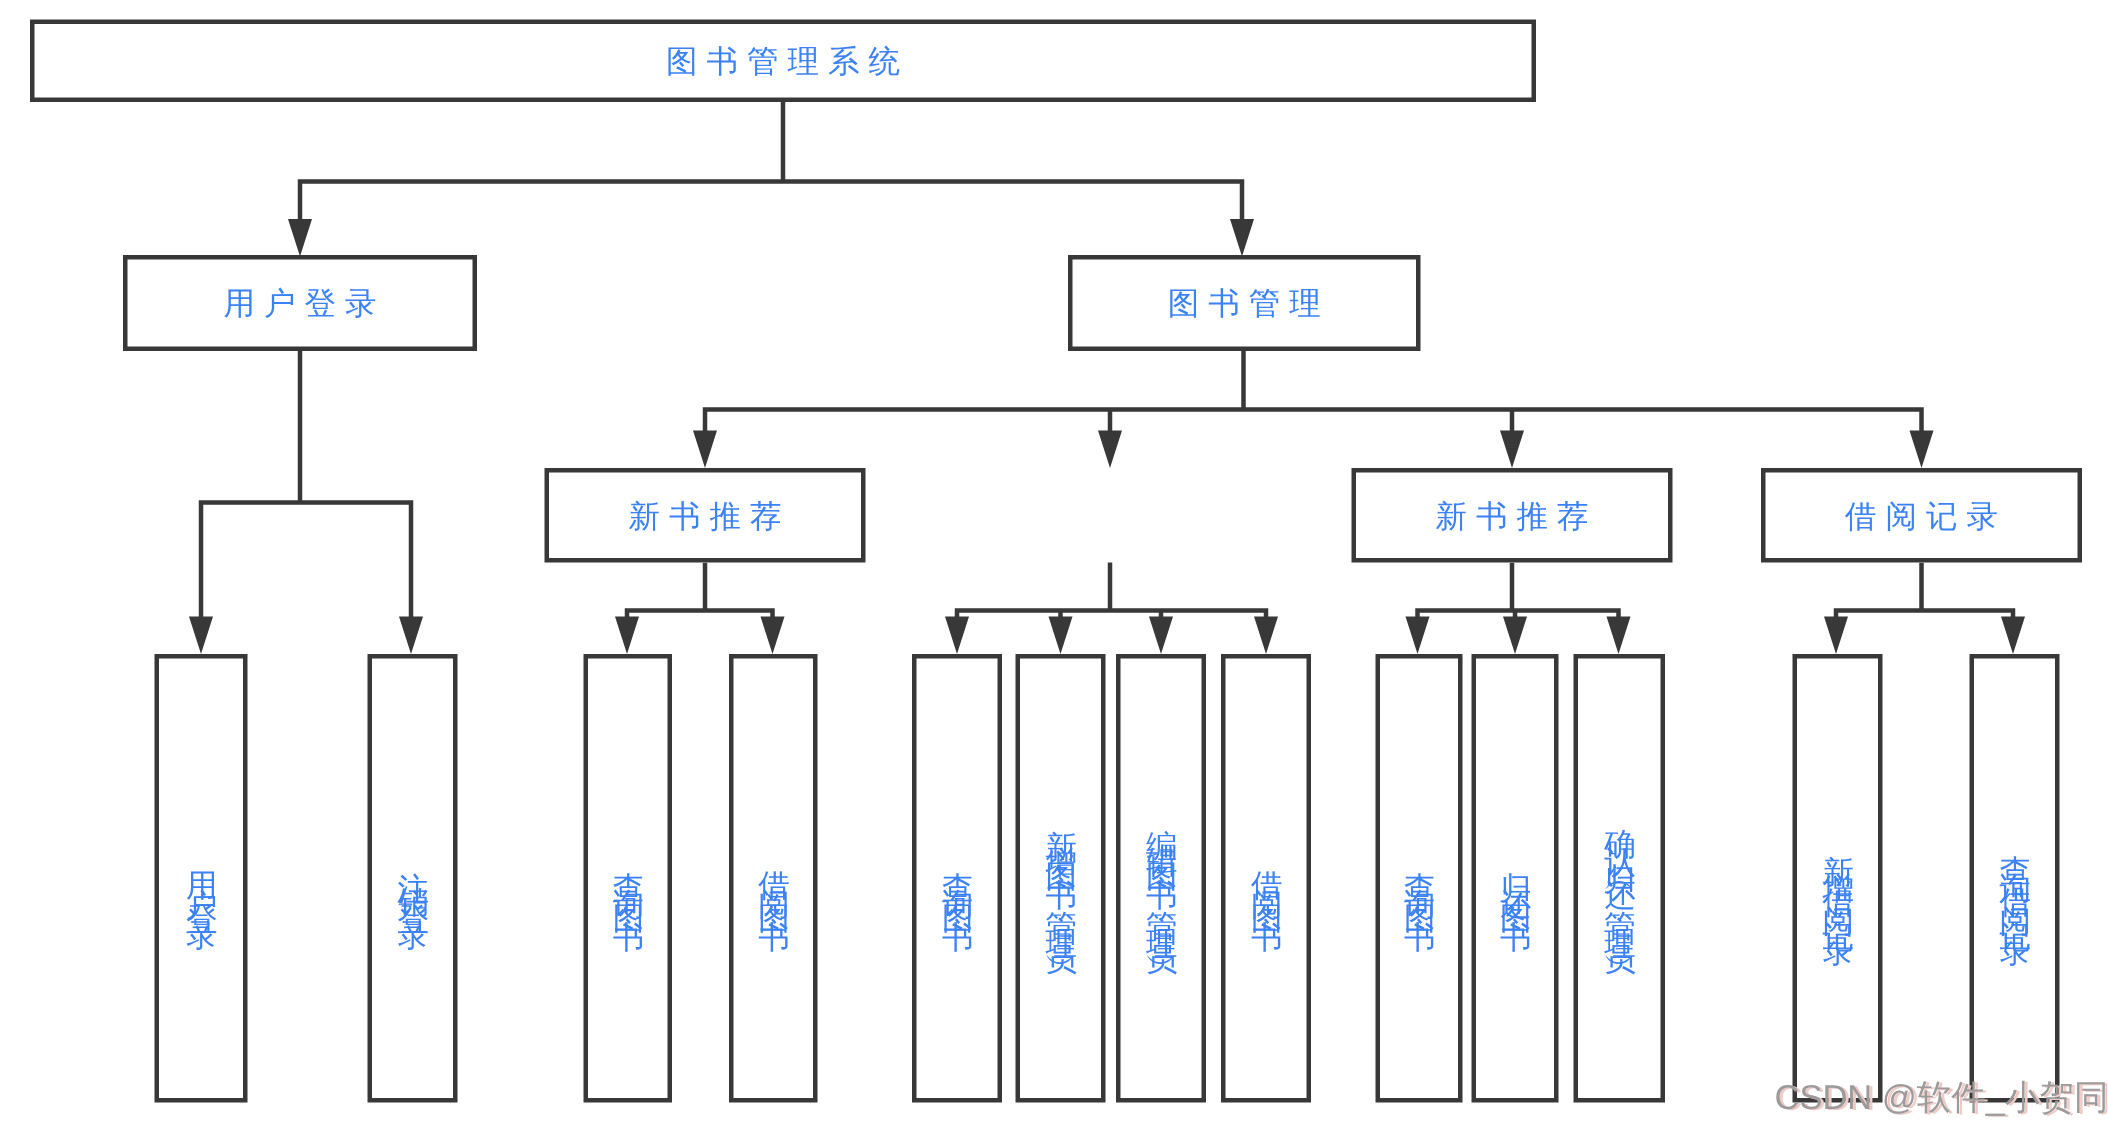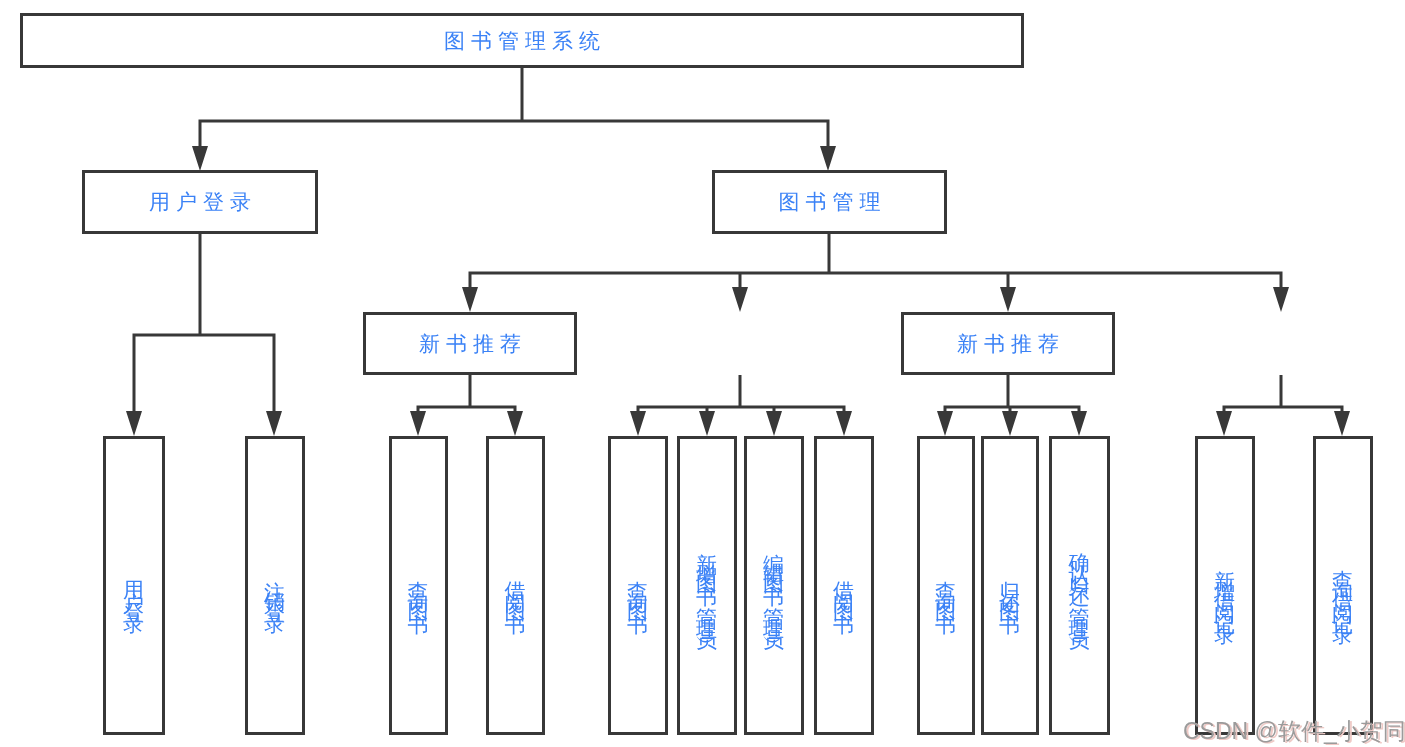--- a/index.html
+++ b/index.html
@@ -114,20 +114,23 @@
   <div class="box" style="left:712px;top:170px;width:235px;height:64px">
     <span class="h-label">图书管理</span>
   </div>
 
   <div class="box" style="left:363px;top:312px;width:214px;height:63px">
     <span class="h-label">新书推荐</span>
   </div>
   <div class="box" style="left:901px;top:312px;width:214px;height:63px">
     <span class="h-label">新书推荐</span>
   </div>
+  <div class="box" style="left:1174px;top:312px;width:214px;height:63px">
+    <span class="h-label">借阅记录</span>
+  </div>
 
   <div class="box leaf" style="left:103px;top:436px;width:62px;height:299px">
     <span class="v-label">用户登录</span>
   </div>
   <div class="box leaf" style="left:245px;top:436px;width:60px;height:299px">
     <span class="v-label">注销登录</span>
   </div>
 
   <div class="box leaf" style="left:389px;top:436px;width:59px;height:299px">
     <span class="v-label">查询图书</span>

